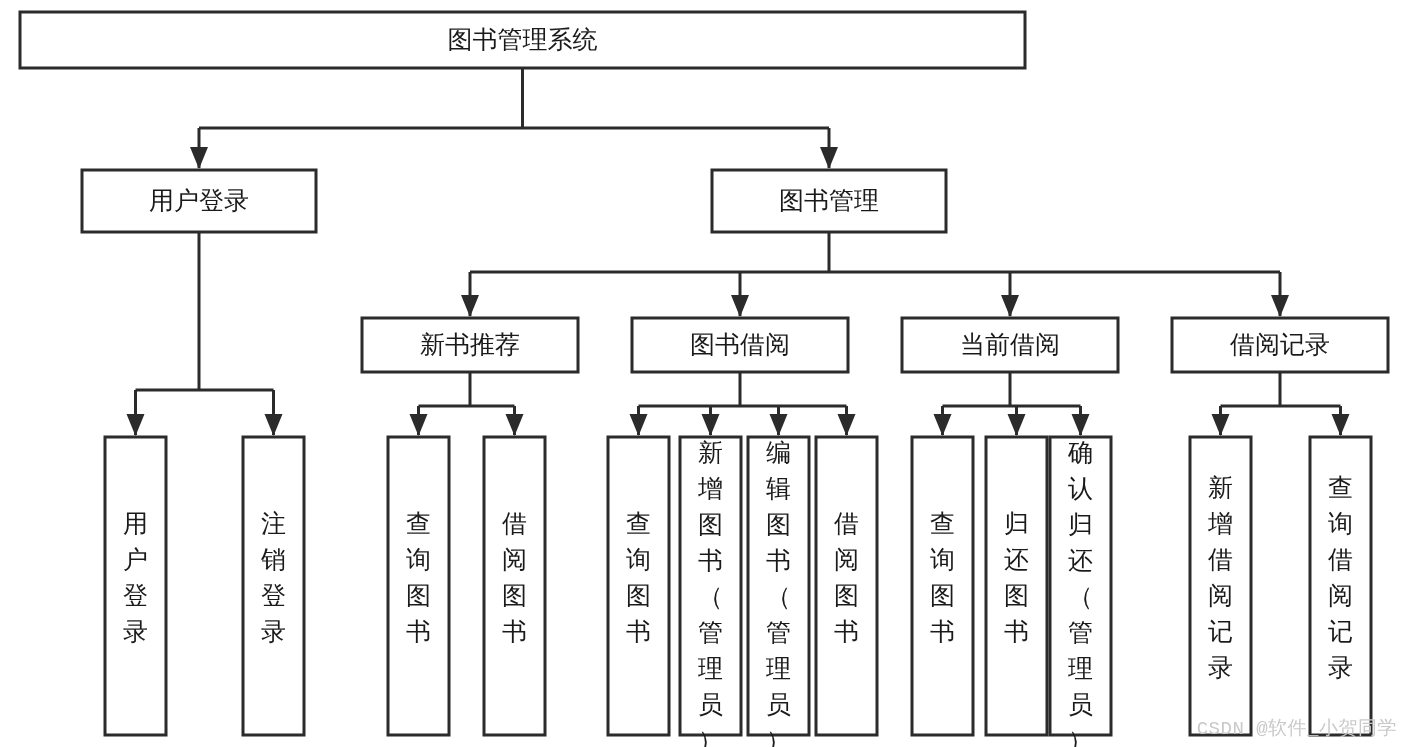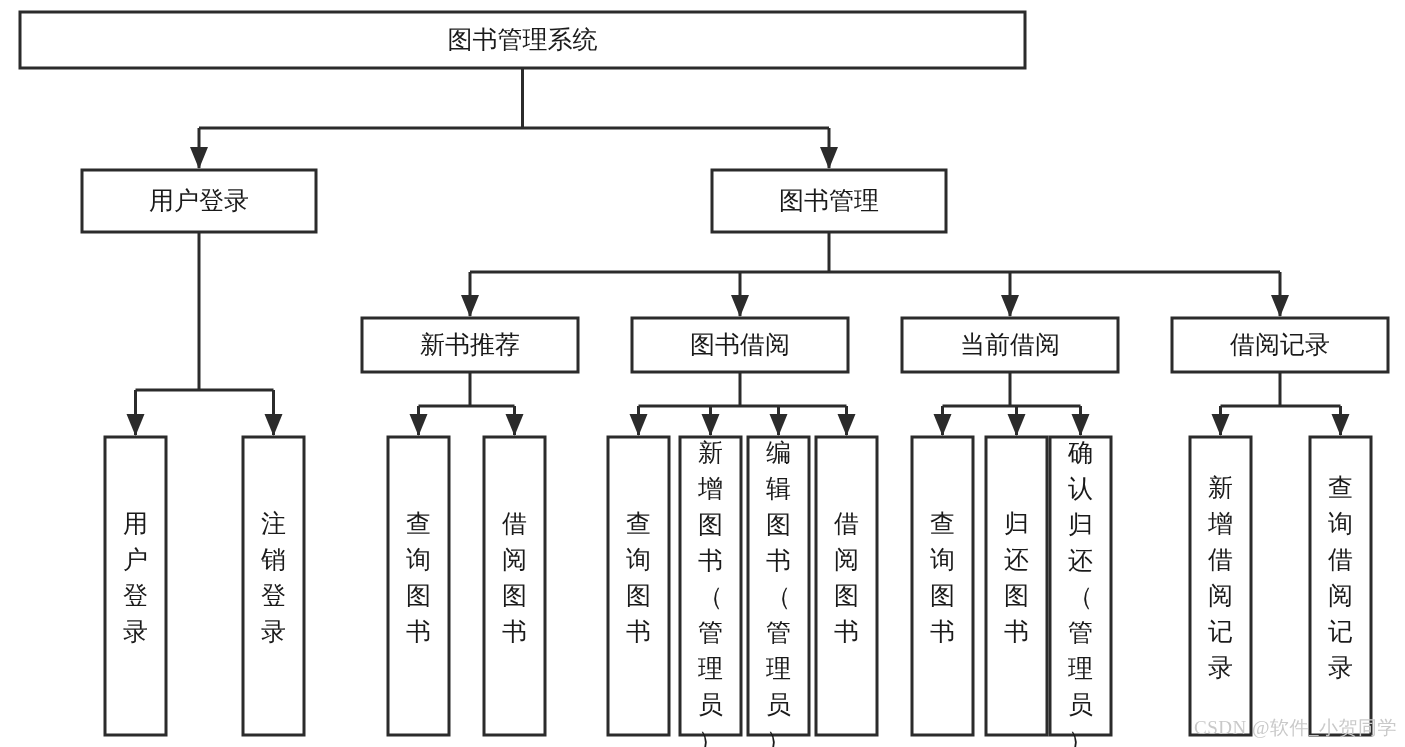--- a/index.html
+++ b/index.html
@@ -49,21 +49,21 @@
   .arrow-head {
     fill: #2b2b2b;
     stroke: none;
   }
   .watermark {
     position: absolute;
     right: 8px;
     bottom: 6px;
     color: #c9c9c9;
     font-size: 19px;
-    font-family: Liberation Serif, serif;
+    font-family: Liberation Mono, monospace;
     white-space: nowrap;
     letter-spacing: 0.5px;
     user-select: none;
   }
 </style>
 </head>
 <body>
 
 <div id="diagram-root">
   <svg class="canvas" viewBox="0 0 1405 747">

